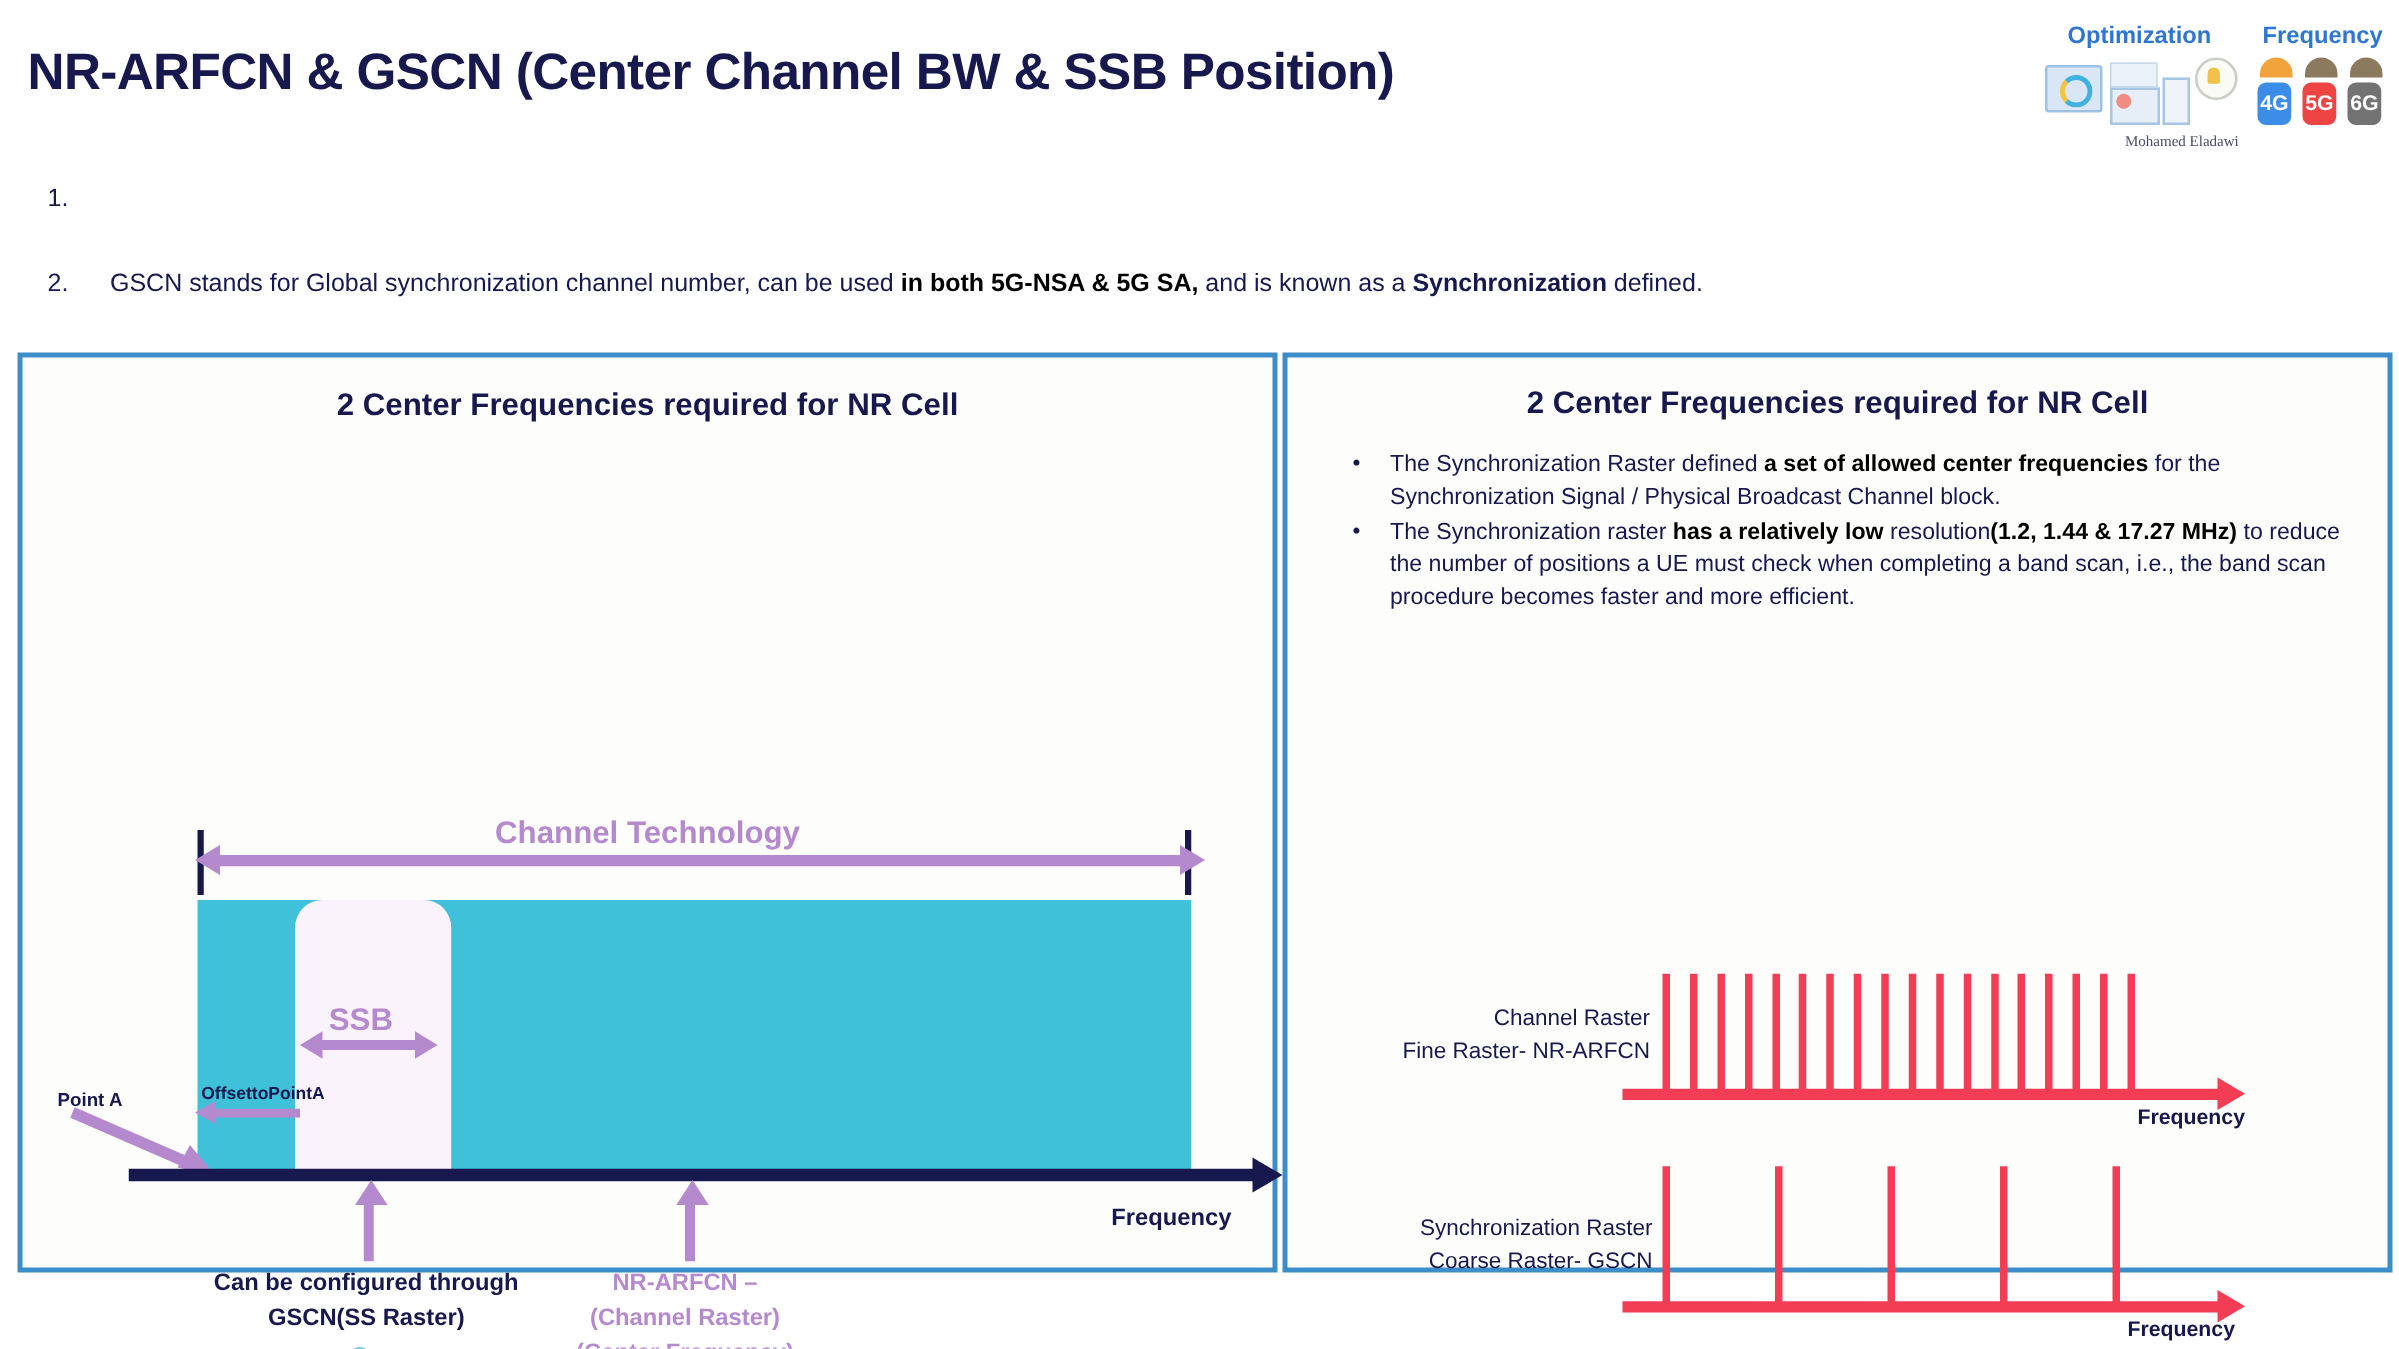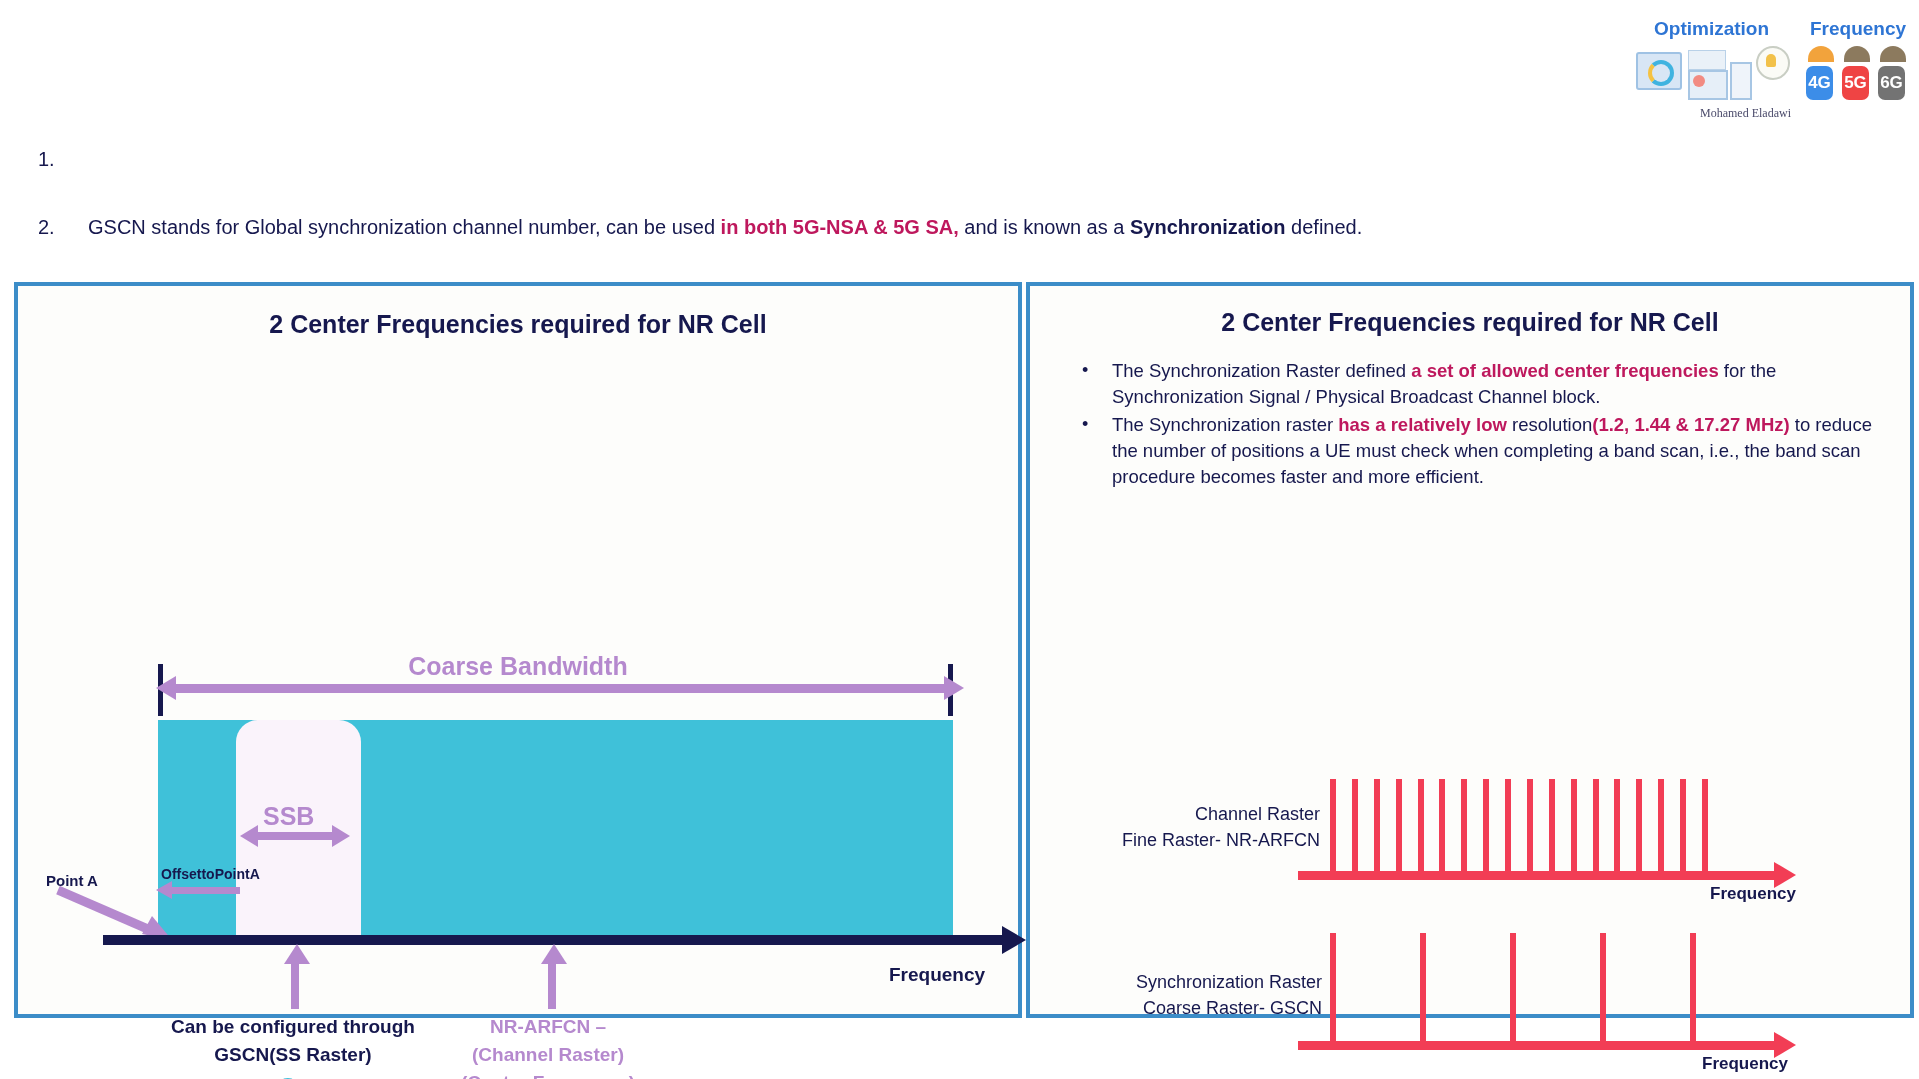--- a/index.html
+++ b/index.html
@@ -33,21 +33,21 @@
     display:flex;align-items:center;justify-content:center;
     font-size:17px;font-weight:bold;color:#FFFFFF;top:22px;}
   .wifi{position:absolute;top:2px;width:26px;height:16px;
      border-radius:13px 13px 0 0;}
 
   
   .bullet{position:absolute;font-size:20px;color:#16184E;white-space:nowrap;}
   .bnum{position:absolute;font-size:20px;color:#16184E;}
   #b1n{left:38px;top:148px;} #b1{left:88px;top:148px;}
   #b2n{left:38px;top:216px;} #b2{left:88px;top:216px;}
-  .hl-purple{color:#be185d;font-weight:bold;margin-top:20px;}
+  .hl-purple{color:#000000;font-weight:bold;margin-top:20px;}
   .bold-n{font-weight:bold;color:#16184E;}
 
   
   .panel{position:absolute;border:4px solid #3C8DC8;background:#FDFDFB;}
   #panel-left{left:14px;top:282px;width:1000px;height:728px;}
   #panel-right{left:1026px;top:282px;width:880px;height:728px;}
   .panel-title{position:absolute;width:100%;text-align:center;
      font-size:25px;font-weight:bold;color:#16184E;}
   #pl-title{top:24px;} #pr-title{top:22px;}
 
@@ -129,20 +129,21 @@
   .tick{position:absolute;width:6px;background:#F23D55;}
   .rlabel{position:absolute;font-size:18px;color:#16184E;text-align:right;
      white-space:nowrap;}
   .rfreq{position:absolute;font-size:17px;font-weight:bold;color:#16184E;}
 </style>
 </head>
 <body>
 
 <div class="slide">
 
+  <div id="title">NR-ARFCN &amp; GSCN (Center Channel BW &amp; SSB Position)</div>
 
   <div id="logo">
     <div class="logo-head" id="logo-opt">Optimization</div>
     <div class="logo-head" id="logo-tech">Frequency</div>
 
     <div class="logo-icons" id="icons-left">
       <span class="mon" style="left:0;top:8px;width:42px;height:34px;background:#D8E6F5;border:2px solid #9FC2E4;"></span>
       <span style="position:absolute;left:12px;top:16px;width:18px;height:18px;border-radius:50%;border:4px solid #3FB3E0;border-left-color:#F5C242;"></span>
       <span style="position:absolute;left:52px;top:6px;width:36px;height:18px;background:#EAF1F8;border:1px solid #B9D1E8;"></span>
       <span style="position:absolute;left:52px;top:26px;width:36px;height:26px;background:#E6EFF8;border:2px solid #A7C6E4;"></span>
@@ -165,21 +166,21 @@
   </div>
 
   <div class="bnum" id="b1n">1.</div>
 
   <div class="bnum" id="b2n">2.</div>
   <div class="bullet" id="b2"><span>GSCN stands for Global synchronization channel number, can be used </span><span class="hl-purple">in both 5G-NSA &amp; 5G SA,</span><span> and is known as a </span><span class="bold-n">Synchronization</span><span> defined.</span></div>
 
   <div class="panel" id="panel-left">
     <div class="panel-title" id="pl-title">2 Center Frequencies required for NR Cell</div>
 
-    <div id="cbw-label">Coarse Bandwidth</div>
+    <div id="cbw-label">Channel Technology</div>
     <div class="cap" id="cap-l"></div>
     <div class="cap" id="cap-r"></div>
     <div class="arrow-line" id="cbw-line"></div>
     <div class="ah" id="cbw-ah-l"></div>
     <div class="ah" id="cbw-ah-r"></div>
 
     <div id="band"></div>
     <div id="ssb-block"></div>
     <div id="ssb-label">SSB</div>
     <div id="ssb-line"></div>

